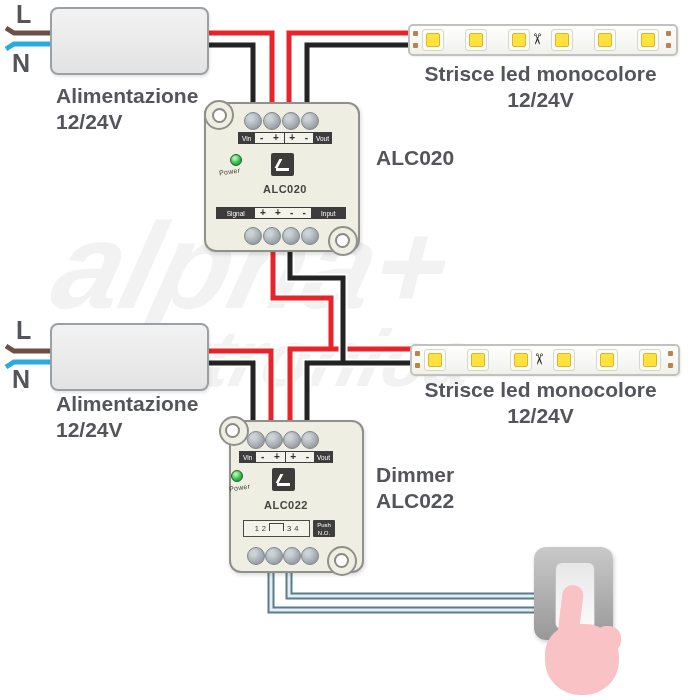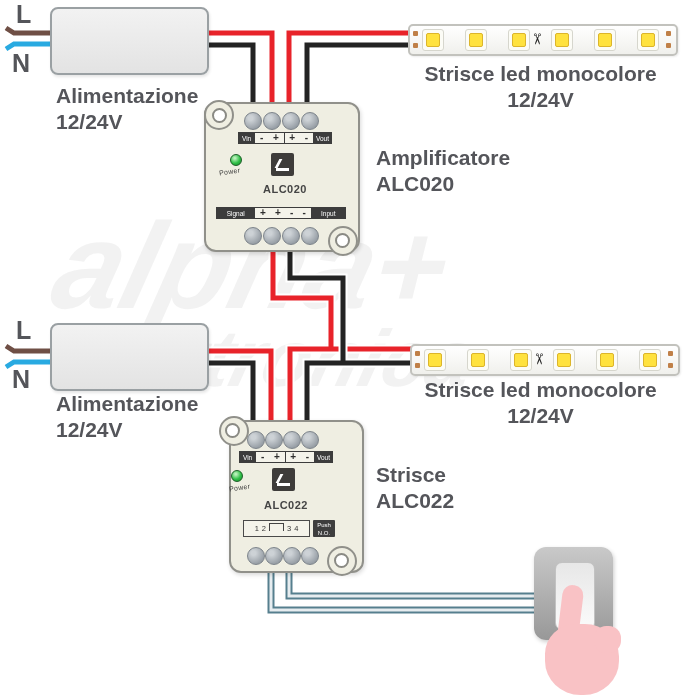--- a/index.html
+++ b/index.html
@@ -214,21 +214,20 @@
       </div>
       <div class="dark" style="width:34px">Input</div>
     </div>
 
     <div class="screw" style="left:38px;top:123px"></div>
     <div class="screw" style="left:57px;top:123px"></div>
     <div class="screw" style="left:76px;top:123px"></div>
     <div class="screw" style="left:95px;top:123px"></div>
   </div>
   <div class="caption" style="left:376px;top:145px">
-    <span style="display:block">Amplificatore</span>
     <span style="display:block">ALC020</span>
   </div>
 
   <div class="module" style="left:229px;top:420px;width:131px;height:149px">
     <div class="ear" style="left:-12px;top:-6px"></div>
     <div class="hole" style="left:-6px;top:1px"></div>
     <div class="ear" style="left:96px;top:124px"></div>
     <div class="hole" style="left:103px;top:131px"></div>
 
     <div class="screw" style="left:16px;top:9px"></div>
@@ -265,21 +264,21 @@
       <span>Push</span>
       <span>N.O.</span>
     </div>
 
     <div class="screw" style="left:16px;top:125px"></div>
     <div class="screw" style="left:34px;top:125px"></div>
     <div class="screw" style="left:52px;top:125px"></div>
     <div class="screw" style="left:70px;top:125px"></div>
   </div>
   <div class="caption" style="left:376px;top:462px">
-    <span style="display:block">Strisce</span>
+    <span style="display:block">Dimmer</span>
     <span style="display:block">ALC022</span>
   </div>
 
   <div class="plate" style="left:534px;top:547px">
     <div class="pbutton"></div>
   </div>
   <div class="hand finger abs"></div>
   <div class="hand palm abs"></div>
   <div class="hand knuckles abs"></div>
 

